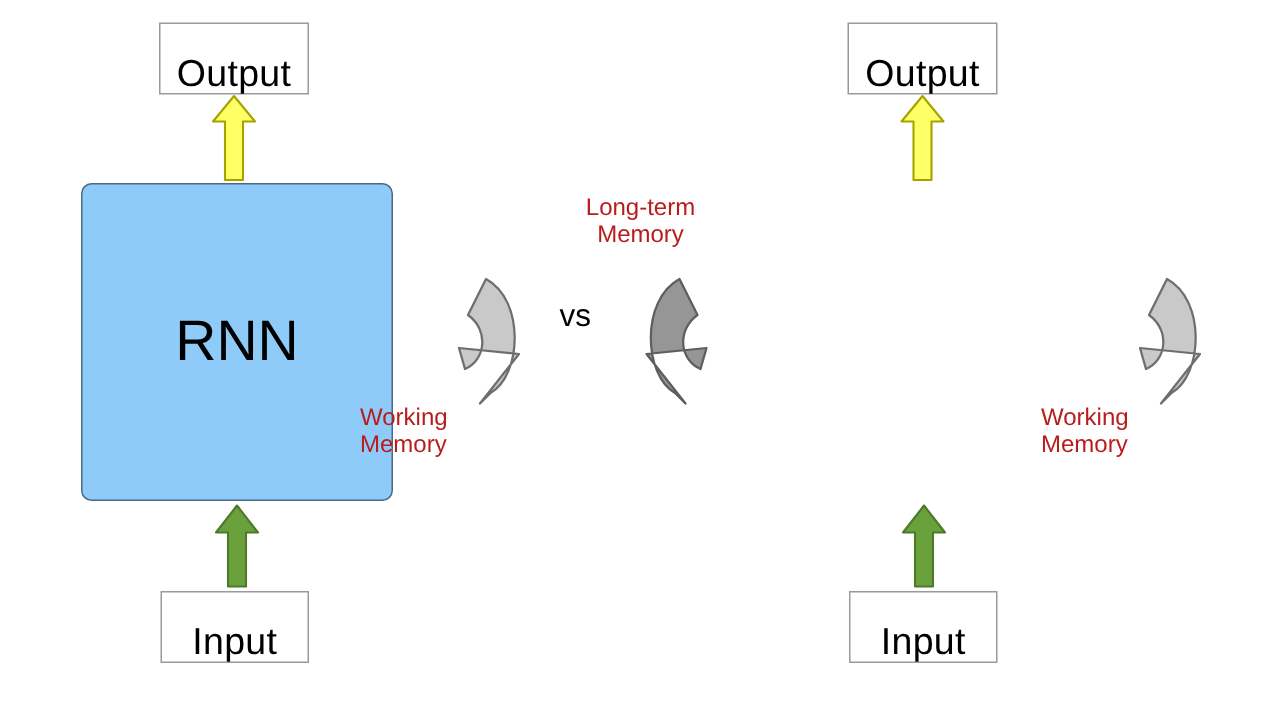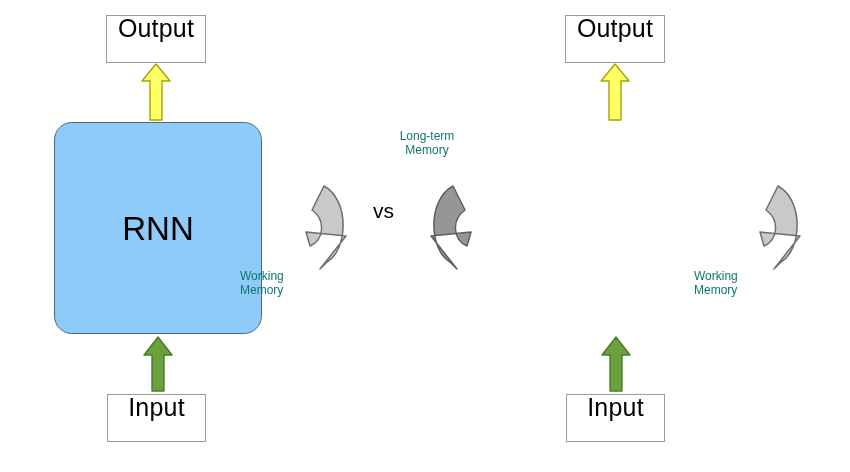--- a/index.html
+++ b/index.html
@@ -16,48 +16,48 @@
     height: 472px;
     background: #ffffff;
     overflow: hidden;
   }
   .io-box {
     position: absolute;
     box-sizing: border-box;
     background: #ffffff;
     border: 1px solid #9a9a9a;
     display: flex;
-    align-items: flex-start;
+    align-items: flex-end;
     justify-content: center;
     color: #000000;
     font-size: 25px;
     line-height: 1;
     letter-spacing: 0.2px;
   }
   .core-box {
     position: absolute;
     box-sizing: border-box;
     background: #8ecbf8;
     border: 1.4px solid #4a6a86;
-    border-radius: 18px;
+    border-radius: 7px;
     display: flex;
     align-items: center;
     justify-content: center;
     color: #000000;
-    font-size: 33px;
+    font-size: 38px;
     line-height: 1;
   }
   .arrow-svg {
     position: absolute;
     overflow: visible;
   }
   .caption {
     position: absolute;
-    color: #0f766e;
-    font-size: 12px;
+    color: #b91c1c;
+    font-size: 16px;
     line-height: 1.15;
     white-space: pre-line;
   }
   .caption.right-align { text-align: left; }
   .vs-label {
     position: absolute;
     color: #000000;
     font-size: 21px;
     font-weight: normal;
     line-height: 1;

